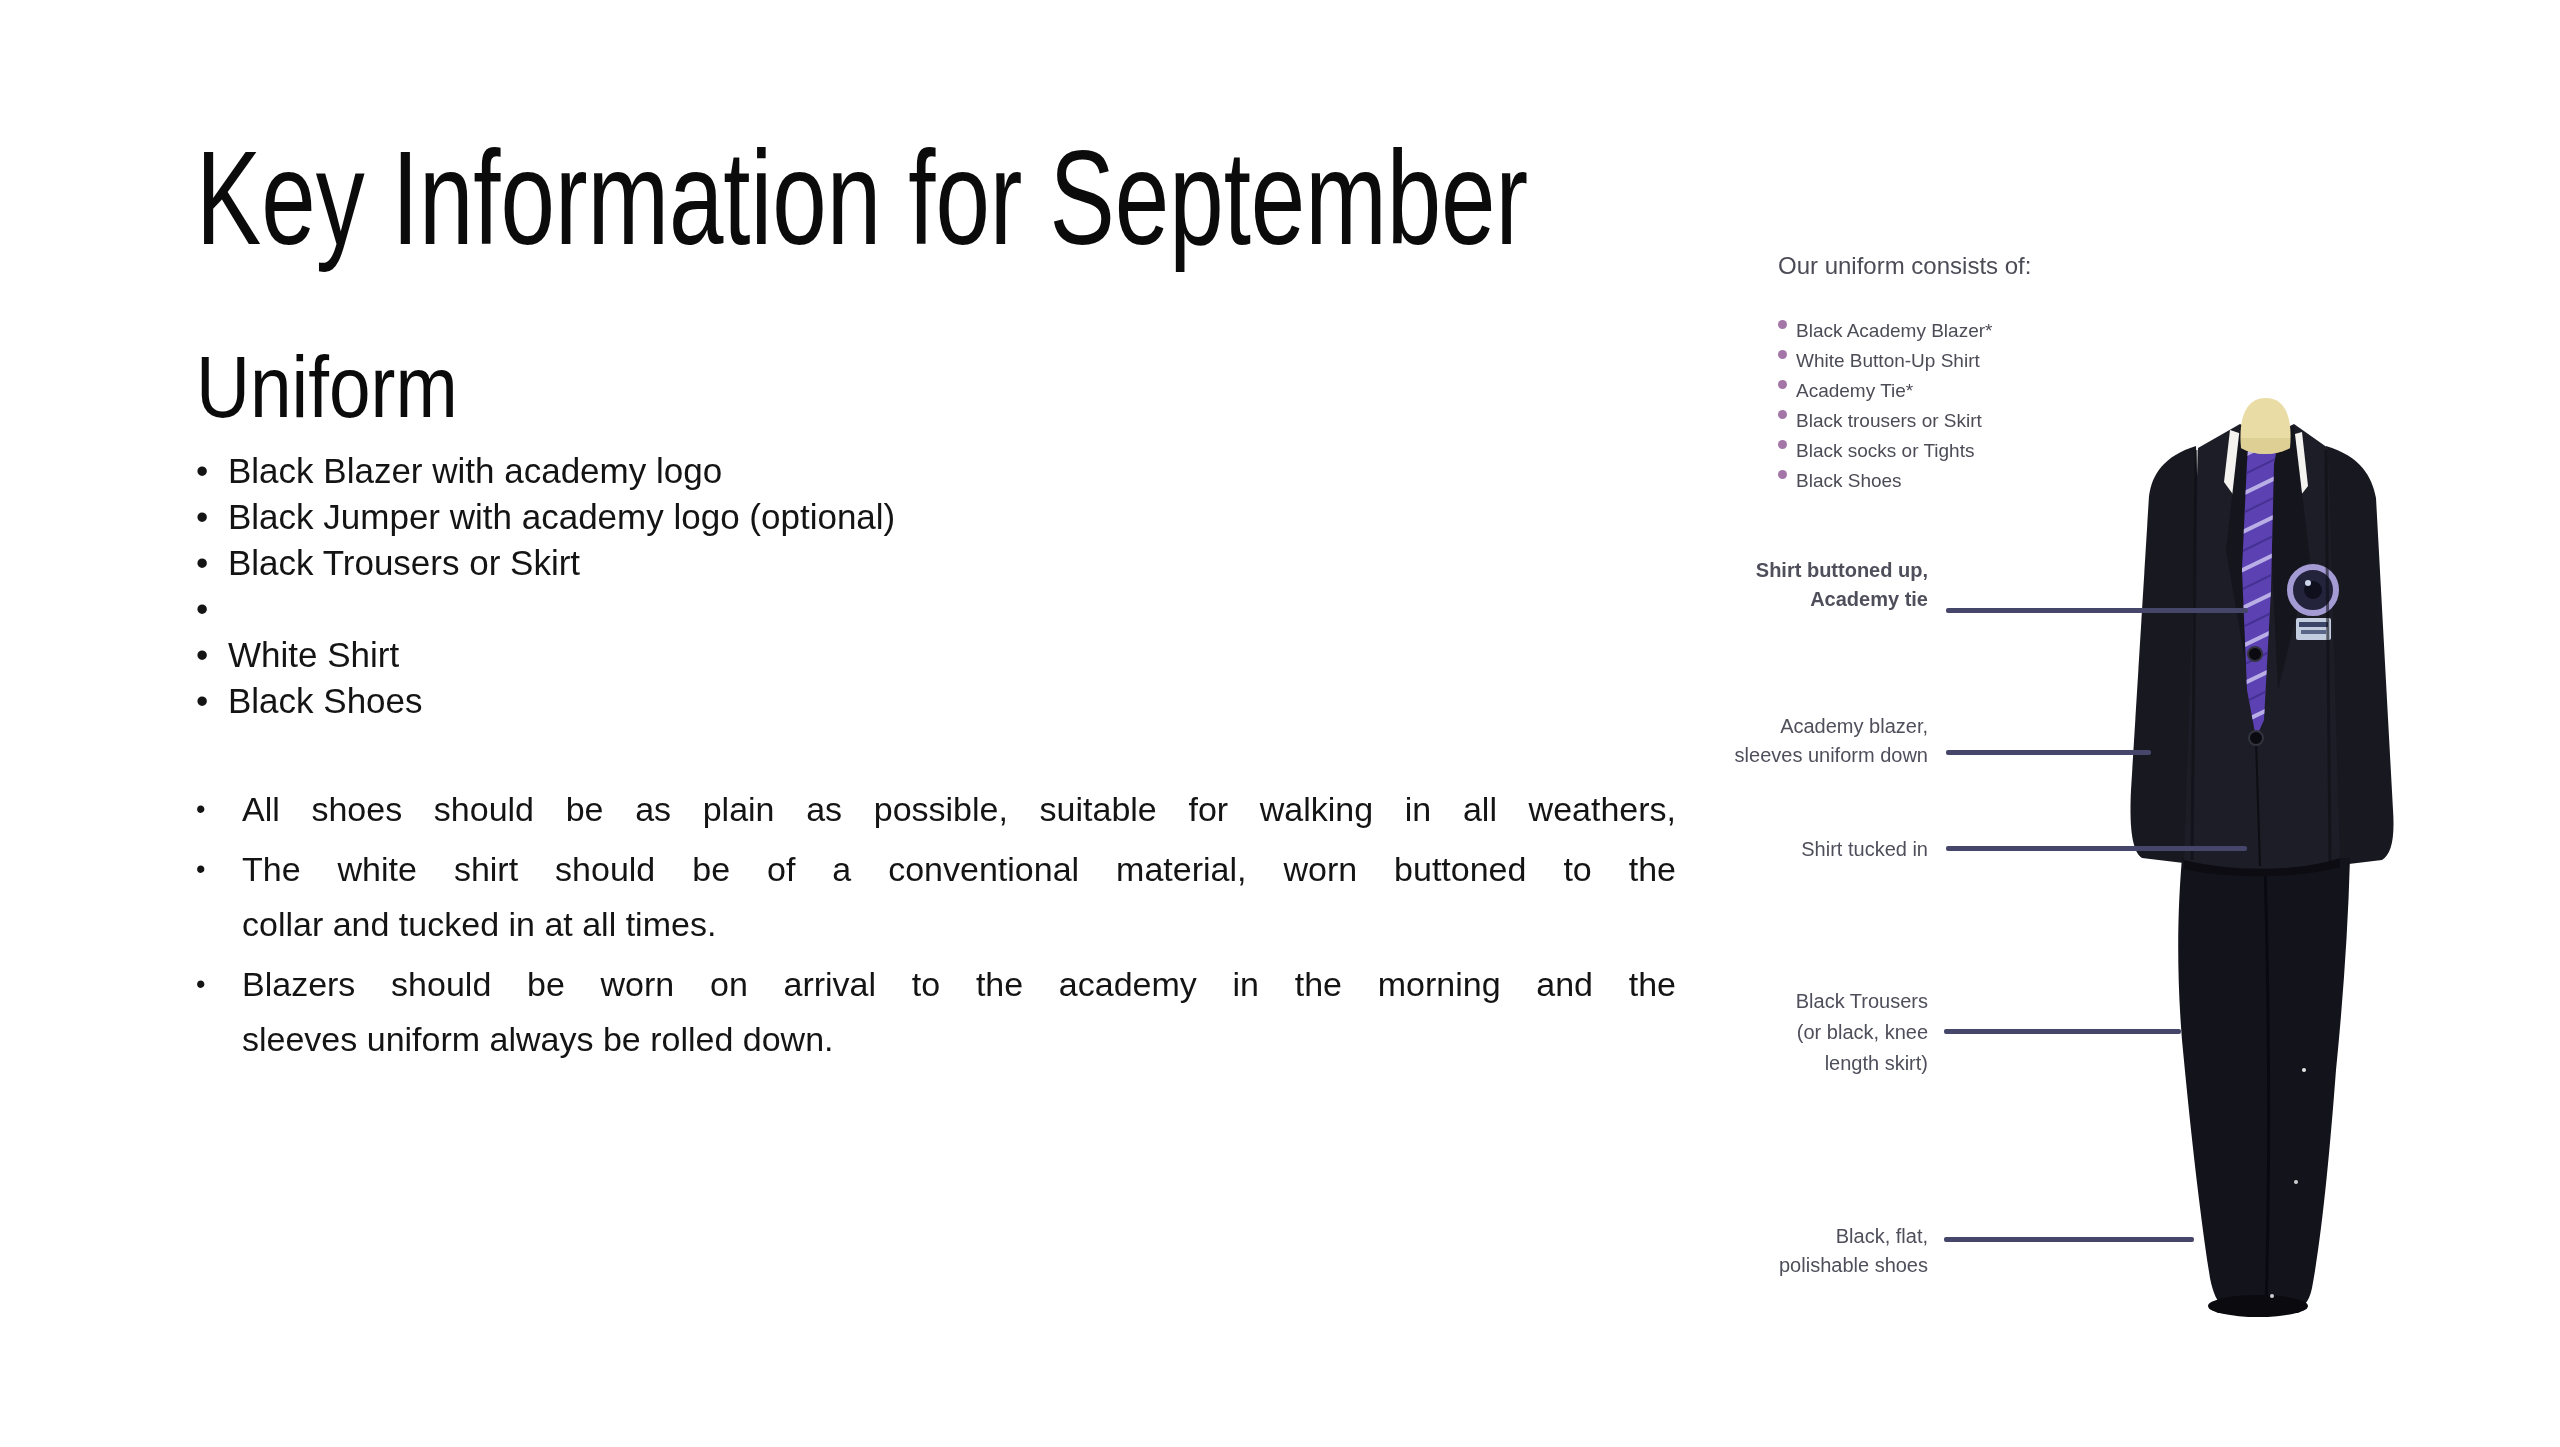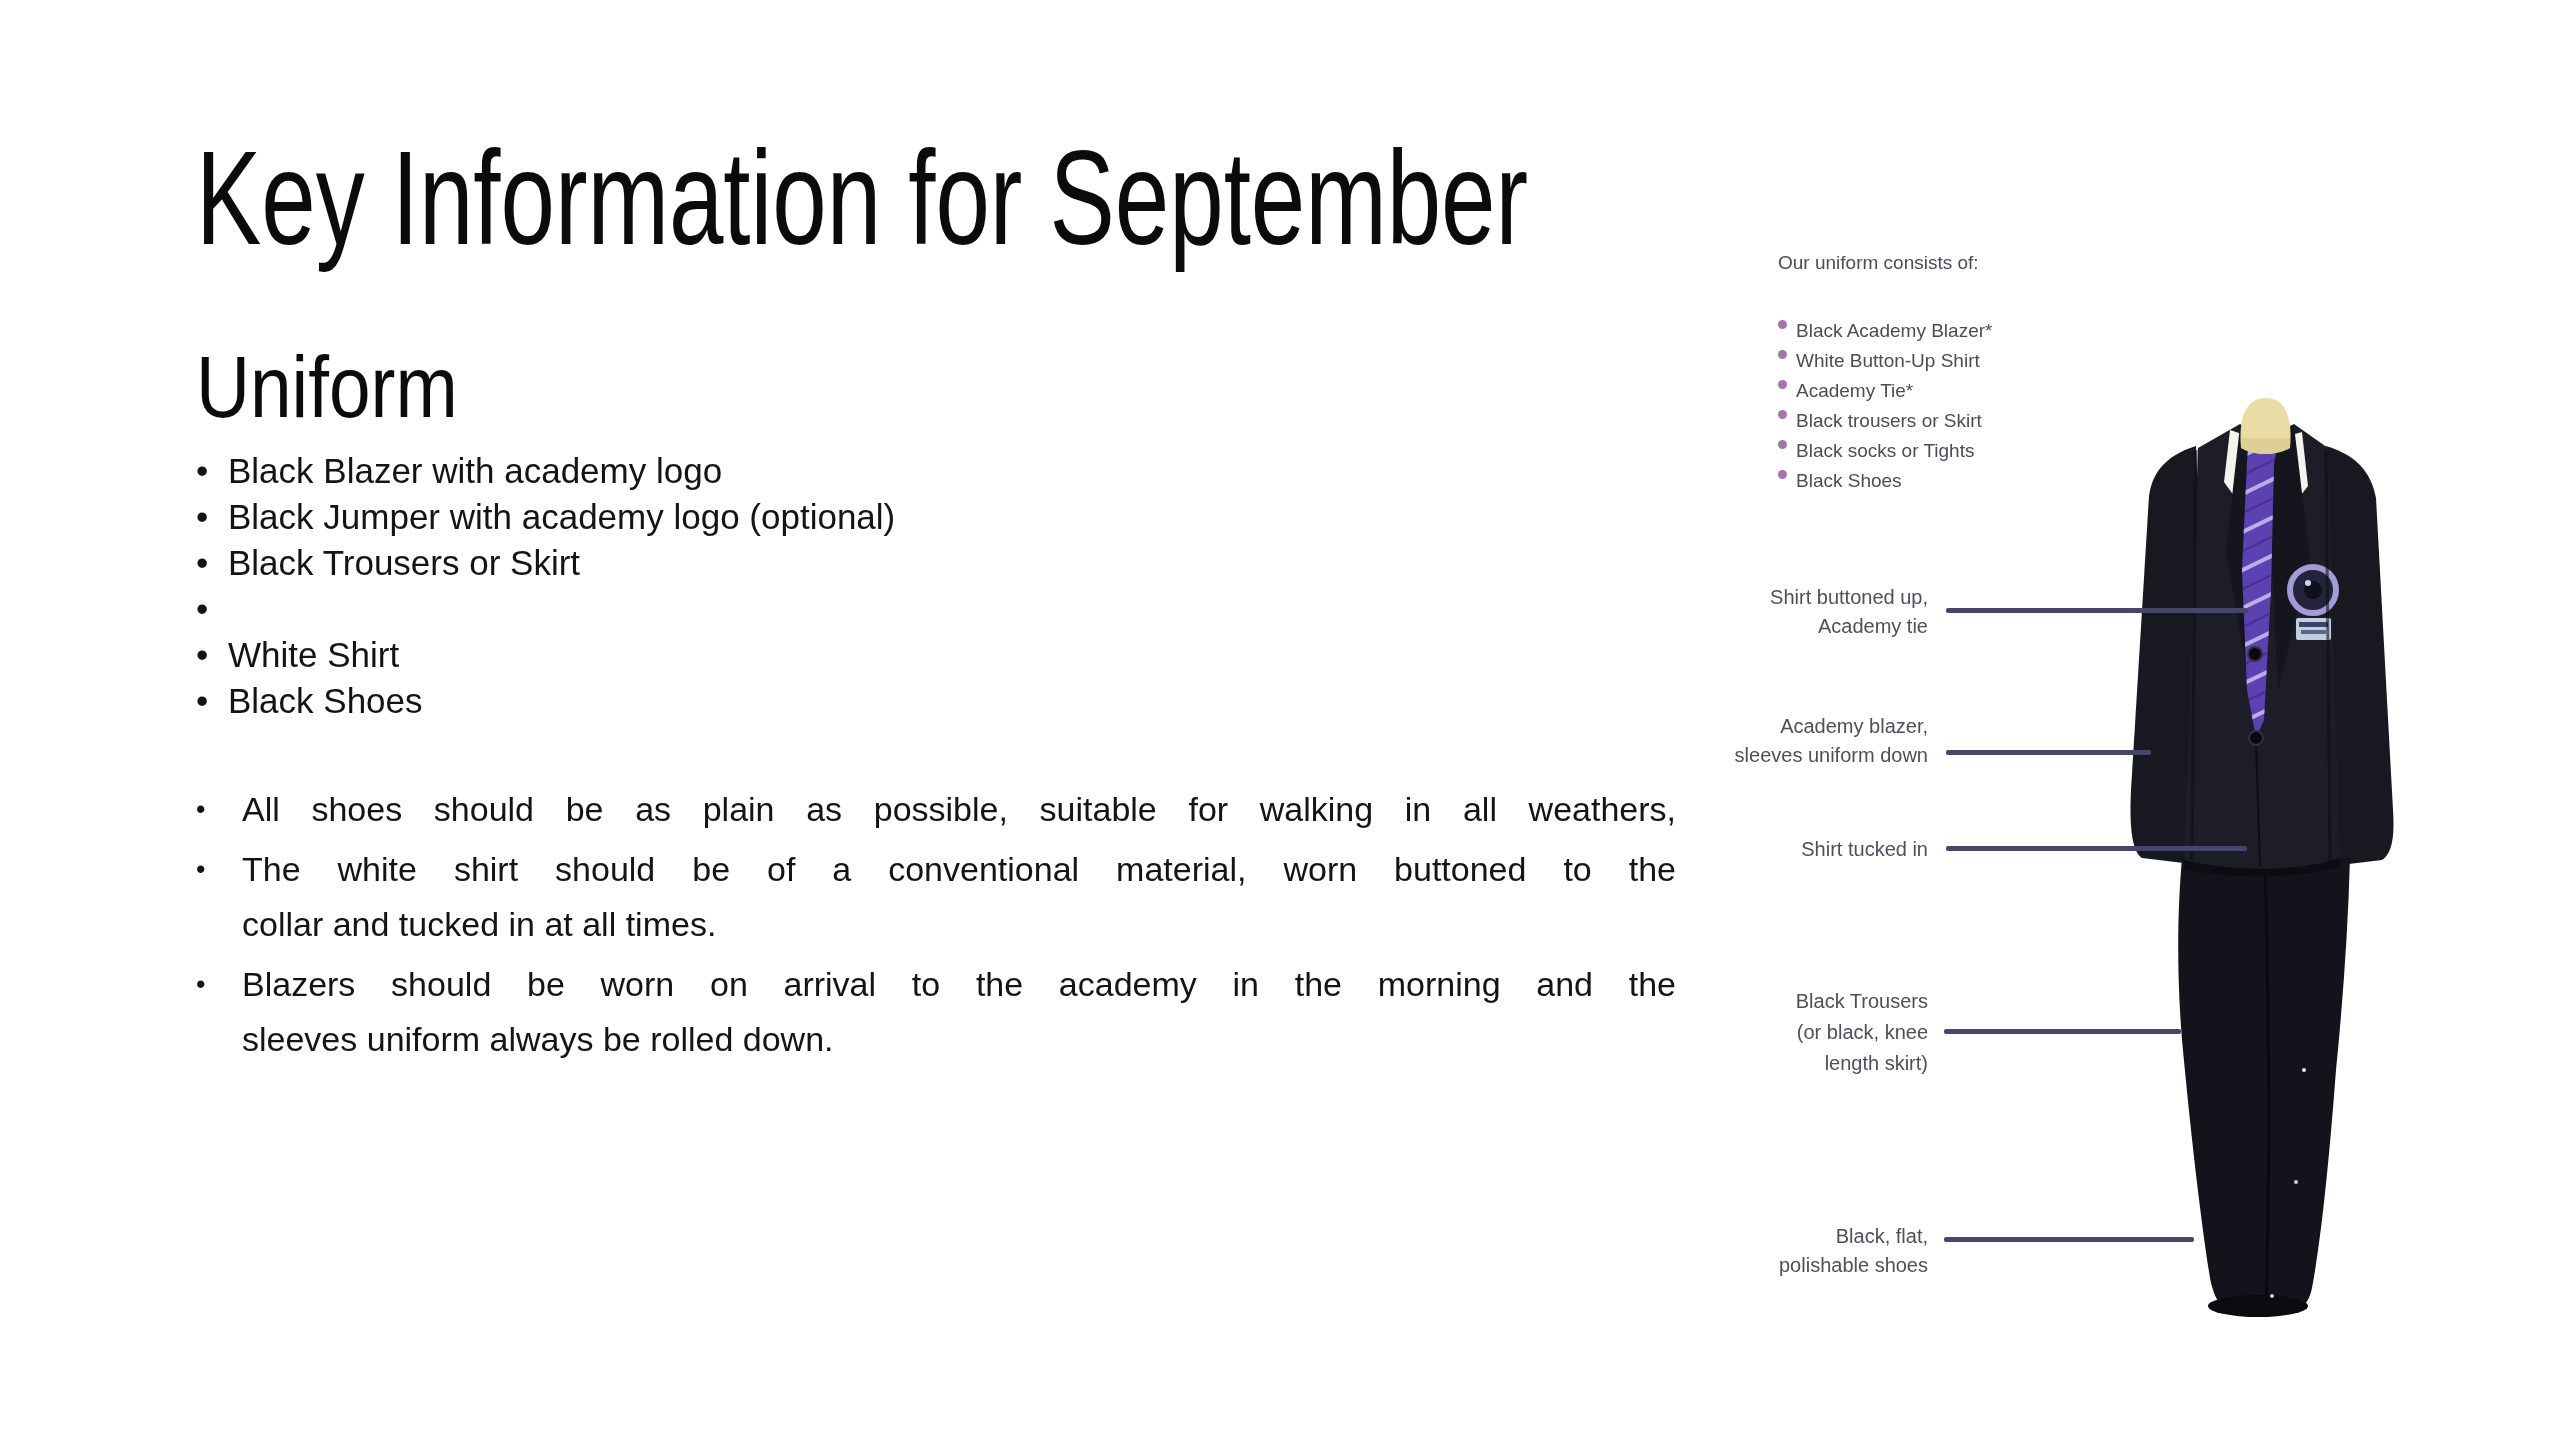--- a/index.html
+++ b/index.html
@@ -15,21 +15,21 @@
   .list1{position:absolute;left:196px;top:448px;font-size:35px;color:#141414;}
   .list1 li{display:flex;line-height:46px;}
   .list1 .b1{width:32px;font-size:35px;}
   .list2{position:absolute;left:196px;top:782px;width:1480px;font-size:34px;color:#141414;}
   .list2 li{display:flex;line-height:55px;margin-bottom:5px;}
   .list2 .b2{width:46px;font-size:27px;}
   .ptext{flex:1;}
   .jline{display:block;text-align:justify;text-align-last:justify;}
   .lline{display:block;}
   
-  .fig-intro{position:absolute;left:1778px;top:252px;font-size:19px;color:#4c4c57;}
+  .fig-intro{position:absolute;left:1778px;top:252px;font-size:24px;color:#4c4c57;}
   .checklist{position:absolute;left:1778px;top:320px;font-size:19px;color:#4c4c57;}
   .checklist li{display:flex;align-items:flex-start;height:30px;}
   .dot{width:9px;height:9px;border-radius:50%;background:#a476a8;margin-right:9px;flex:0 0 auto;}
   .flabel{position:absolute;right:632px;text-align:right;font-size:20px;line-height:29px;color:#4f4f5c;}
   .flabel span{display:block;}
   .lab4{line-height:31px;margin-left:13px;}
   .leader{position:absolute;height:5px;background:#46466b;border-radius:2px;z-index:5;}
   .l1{left:1946px;top:608px;width:302px;}
   .l2{left:1946px;top:750px;width:205px;}
   .l3{left:1946px;top:846px;width:301px;}
@@ -116,21 +116,21 @@
     <li>
         <span class="dot"></span>
         <span>Black socks or Tights</span>
       </li>
     <li>
         <span class="dot"></span>
         <span>Black Shoes</span>
       </li>
   </ul>
 
-  <div class="flabel" style="top:583px;">
+  <div class="flabel" style="top:556px;font-weight:bold;">
     <span>Shirt buttoned up,</span>
     <span>Academy tie</span>
   </div>
   <div class="flabel" style="top:712px;">
     <span>Academy blazer,</span>
     <span>sleeves uniform down</span>
   </div>
   <div class="flabel" style="top:835px;">
     <span>Shirt tucked in</span>
   </div>

